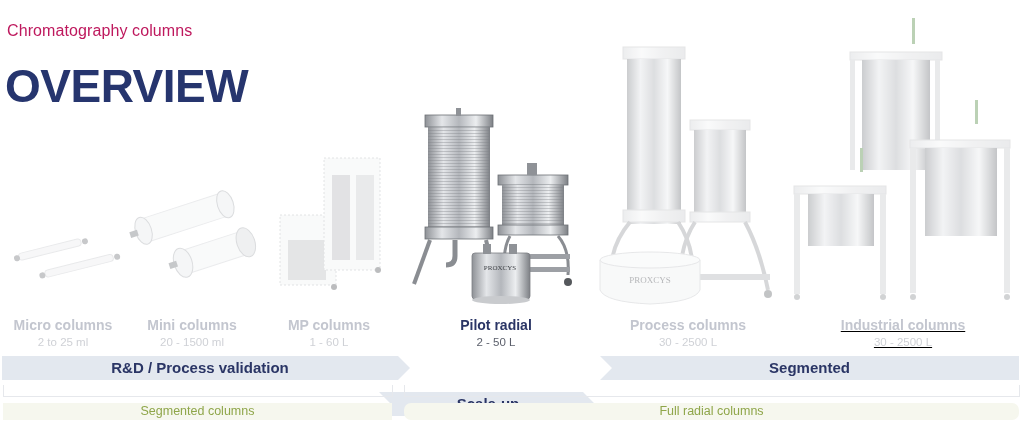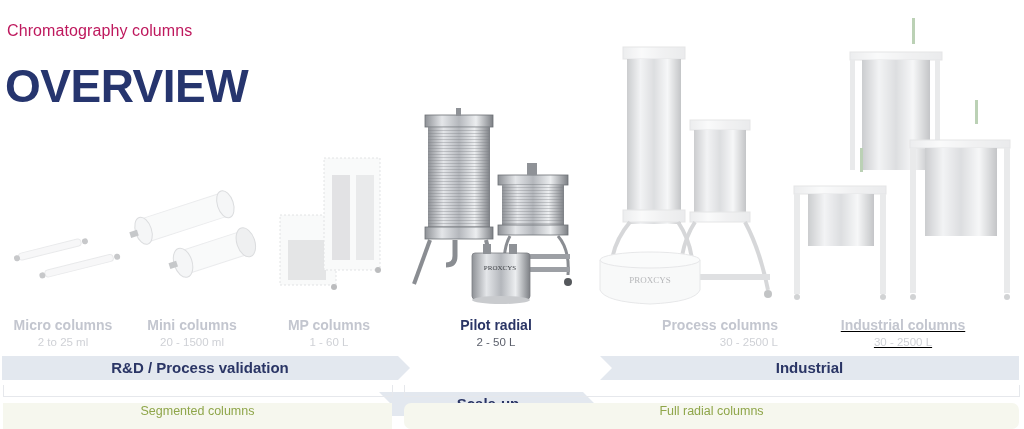--- a/index.html
+++ b/index.html
@@ -9,21 +9,21 @@
   .products { position:absolute; left:0; top:0; width:1024px; height:310px; }
   .prod-label { position:absolute; top:316px; text-align:center; width:180px; }
   .prod-name { font-size:14px; font-weight:bold; color:#c3c6cf; line-height:18px; }
   .prod-range { font-size:11.5px; color:#cfd1d6; line-height:16px; }
   .prod-label.active .prod-name { color:#2a3565; }
   .prod-label.active .prod-range { color:#5b5f6b; }
   .stage-bar { position:absolute; top:356px; height:32px; }
   .stage-bar svg { position:absolute; left:0; top:0; }
   .stage-text { position:absolute; top:0; left:0; right:0; text-align:center; font-size:15px; font-weight:bold; color:#2a3565; line-height:24px; }
   .bracket { position:absolute; top:385px; height:11px; border-left:1px solid #e6e8ec; border-right:1px solid #e6e8ec; border-bottom:1px solid #e6e8ec; }
-  .type-bar { position:absolute; top:403px; height:26px; background:#f6f7ee; text-align:center; font-size:12.5px; color:#8fa64a; line-height:17px; }
+  .type-bar { position:absolute; top:403px; height:17px; background:#f6f7ee; text-align:center; font-size:12.5px; color:#8fa64a; line-height:17px; }
 </style>
 </head>
 <body>
 
 <div class="subtitle">Chromatography columns</div>
 <div class="title">OVERVIEW</div>
 
 <svg class="products" width="1024" height="310" viewBox="0 0 1024 310">
   <defs>
     <linearGradient id="steel" x1="0" x2="1" y1="0" y2="0">
@@ -162,21 +162,21 @@
   <div class="prod-range">20 - 1500 ml</div>
 </div>
 <div class="prod-label" style="left:239px;">
   <div class="prod-name">MP columns</div>
   <div class="prod-range">1 - 60 L</div>
 </div>
 <div class="prod-label active" style="left:406px;">
   <div class="prod-name">Pilot radial</div>
   <div class="prod-range">2 - 50 L</div>
 </div>
-<div class="prod-label" style="left:598px;text-align:right;">
+<div class="prod-label" style="left:598px;">
   <div class="prod-name">Process columns</div>
   <div class="prod-range">30 - 2500 L</div>
 </div>
 <div class="prod-label" style="left:813px;text-decoration:underline;">
   <div class="prod-name">Industrial columns</div>
   <div class="prod-range">30 - 2500 L</div>
 </div>
 
 <div class="stage-bar" style="left:2px; width:410px;">
   <svg width="410" height="24" viewBox="0 0 410 24">
@@ -187,20 +187,20 @@
 <div class="stage-bar" style="left:379px; width:218px;margin-top:36px;">
   <svg width="218" height="24" viewBox="0 0 218 24">
     <polygon points="0,0 204,0 216,12 204,24 0,24 12,12" fill="#e3e8ef"></polygon>
   </svg>
   <div class="stage-text">Scale-up</div>
 </div>
 <div class="stage-bar" style="left:600px; width:419px;">
   <svg width="419" height="24" viewBox="0 0 419 24">
     <polygon points="0,0 419,0 419,24 0,24 12,12" fill="#e3e8ef"></polygon>
   </svg>
-  <div class="stage-text">Industrial</div>
+  <div class="stage-text">Segmented</div>
 </div>
 
 <div class="bracket" style="left:3px; width:388px;"></div>
 <div class="bracket" style="left:404px; width:614px;"></div>
 
 <div class="type-bar" style="left:3px; width:389px;">Segmented columns</div>
 <div class="type-bar" style="left:404px; width:615px;border-radius:7px;">Full radial columns</div>
 
 </body></html>

